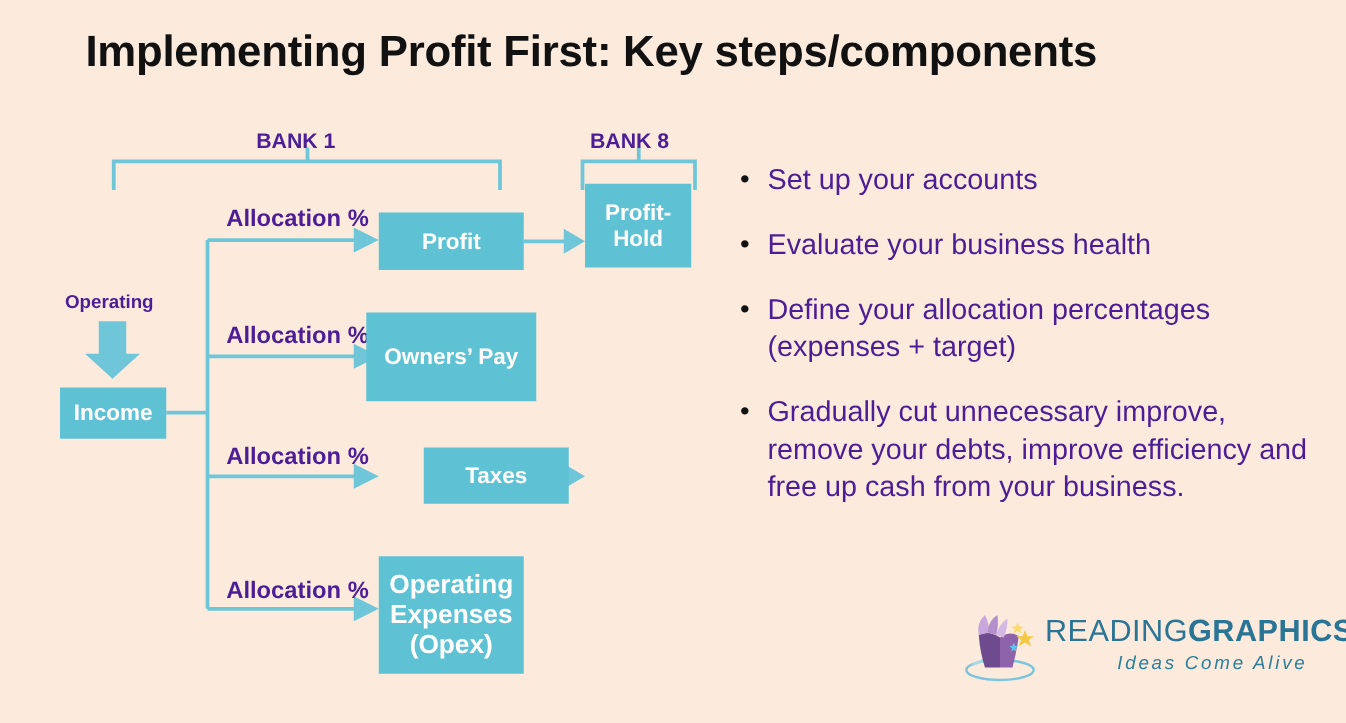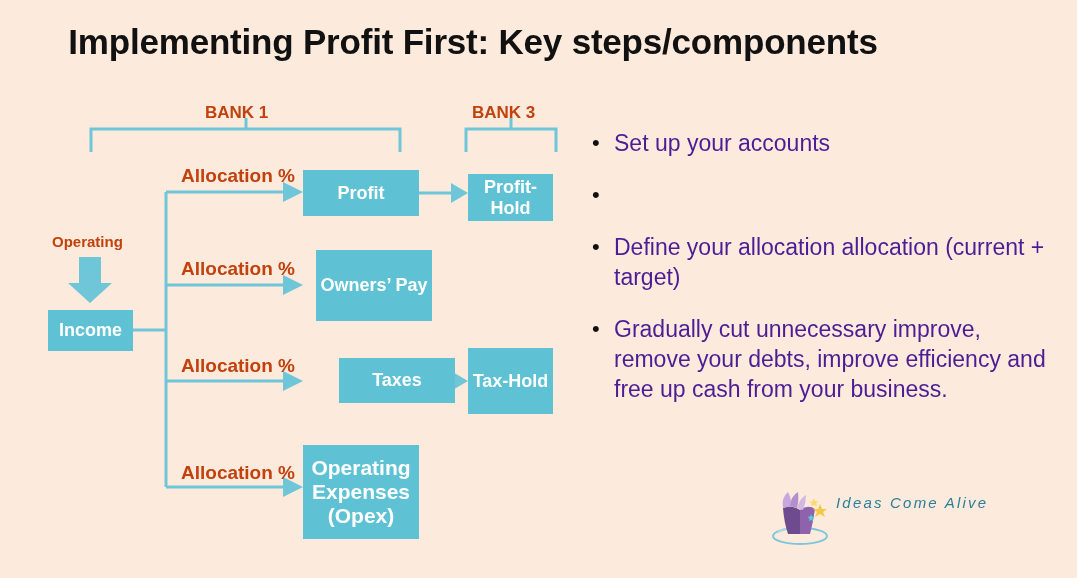--- a/index.html
+++ b/index.html
@@ -59,30 +59,30 @@
     justify-content: center;
     text-align: center;
     font-size: 18px;
     font-weight: 600;
     line-height: 1.15;
     box-sizing: border-box;
     padding: 2px 4px;
   }
   .box-income  { left: 48px;  top: 310px; width: 85px;  height: 41px;  font-size: 18px; }
   .box-profit  { left: 303px; top: 170px; width: 116px; height: 46px;  }
-  .box-owners  { left: 316px; top: 250px; width: 116px; height: 71px;  }
+  .box-owners  { left: 293px; top: 250px; width: 136px; height: 71px;  }
   .box-taxes   { left: 303px; top: 358px; width: 116px; height: 45px; margin-left: 36px;  }
   .box-opex    { left: 303px; top: 445px; width: 116px; height: 94px;  font-size: 21px; }
-  .box-phold   { left: 468px; top: 174px; width: 85px;  height: 47px;  }
+  .box-phold   { left: 468px; top: 147px; width: 85px;  height: 67px;  }
   .box-thold   { left: 468px; top: 348px; width: 85px;  height: 66px;  }
 
   
   .dlabel {
     position: absolute;
-    color: #c2410c;
+    color: #4c1d95;
     white-space: nowrap;
   }
   .bank-label  { font-size: 17px; font-weight: bold; }
   .bank1 { left: 205px; top: 103px; }
   .bank2 { left: 472px; top: 103px; }
   .deposits-label { left: 52px; top: 233px; font-size: 15px; font-weight: bold; }
   .alloc-label { font-size: 19px; font-weight: bold; }
   .alloc-1 { left: 181px; top: 165px; }
   .alloc-2 { left: 181px; top: 258px; }
   .alloc-3 { left: 181px; top: 355px; }
@@ -142,21 +142,21 @@
     white-space: nowrap;
   }
   .logo-word .lw-light { font-weight: 400; }
   .logo-word .lw-bold  { font-weight: bold; }
   .logo-tag {
     margin-top: 2px;
     font-size: 15px;
     font-style: italic;
     letter-spacing: 2.2px;
     color: #2C7E9B;
-    text-align: left;
+    text-align: right;
     white-space: nowrap;
   }
 </style>
 </head>
 <body>
 
 <div id="slide">
 
   <div class="title">Implementing Profit First: Key steps/components</div>
 
@@ -194,49 +194,49 @@
         <polygon points="451,183 468,193 451,203"></polygon>
         <polygon points="451,371 468,381 451,391"></polygon>
       </g>
 
       <g fill="#6EC6D8">
         <polygon points="79,257 101,257 101,283 112,283 90,303 68,283 79,283"></polygon>
       </g>
     </svg>
 
     <div class="dlabel bank-label bank1">BANK 1</div>
-    <div class="dlabel bank-label bank2">BANK 3</div>
+    <div class="dlabel bank-label bank2">BANK 8</div>
 
     <div class="dlabel deposits-label">Operating</div>
 
     <div class="dlabel alloc-label alloc-1">Allocation %</div>
     <div class="dlabel alloc-label alloc-2">Allocation %</div>
     <div class="dlabel alloc-label alloc-3">Allocation %</div>
     <div class="dlabel alloc-label alloc-4">Allocation %</div>
 
     <div class="box box-income">Income</div>
     <div class="box box-profit">Profit</div>
     <div class="box box-owners">Owners’ Pay</div>
     <div class="box box-taxes">Taxes</div>
     <div class="box box-opex">Operating Expenses (Opex)</div>
     <div class="box box-phold">Profit-Hold</div>
-    <div class="box box-thold">Tax-Hold</div>
   </div>
 
   <div class="bullets">
     <div class="bullet-row">
       <span class="bullet-dot">•</span>
       <span class="bullet-text">Set up your accounts</span>
     </div>
     <div class="bullet-row">
       <span class="bullet-dot">•</span>
-    </div>
-    <div class="bullet-row">
-      <span class="bullet-dot">•</span>
-      <span class="bullet-text">Define your allocation allocation (current + target)</span>
+      <span class="bullet-text">Evaluate your business  health</span>
+    </div>
+    <div class="bullet-row">
+      <span class="bullet-dot">•</span>
+      <span class="bullet-text">Define your allocation percentages (expenses + target)</span>
     </div>
     <div class="bullet-row">
       <span class="bullet-dot">•</span>
       <span class="bullet-text">Gradually cut unnecessary improve, remove your debts, improve efficiency and free up cash from your business.</span>
     </div>
   </div>
 
   <div class="logo">
     <div class="logo-mark">
       <svg width="62" height="58" viewBox="0 0 62 58">
@@ -251,17 +251,20 @@
         <path d="M13,18 Q11,8 18,2 Q22,10 21,16 Z" fill="#C8A8DC"></path>
         <path d="M20,16 Q21,6 28,2 Q29,11 27,18 Z" fill="#B38FCB"></path>
         <path d="M27,18 Q30,8 36,5 Q36,13 33,20 Z" fill="#D3B8E3"></path>
 
         <polygon points="50,14 52,19 57,19 53,22 55,27 50,24 45,27 47,22 43,19 48,19" fill="#F5C842"></polygon>
         <polygon points="44,8 45.4,11.2 48.8,11.4 46.2,13.4 47,16.6 44,14.8 41,16.6 41.8,13.4 39.2,11.4 42.6,11.2" fill="#FBD96B"></polygon>
         <polygon points="41,24 42,26.5 44.5,27 42.5,28.6 43,31.2 41,29.8 39,31.2 39.5,28.6 37.5,27 40,26.5" fill="#5BC9E8"></polygon>
       </svg>
     </div>
     <div class="logo-text">
+      <div class="logo-word">
+        <span class="lw-light">READING</span><span class="lw-bold">GRAPHICS</span>
+      </div>
       <div class="logo-tag">Ideas Come Alive</div>
     </div>
   </div>
 
 </div>
 
 </body></html>

